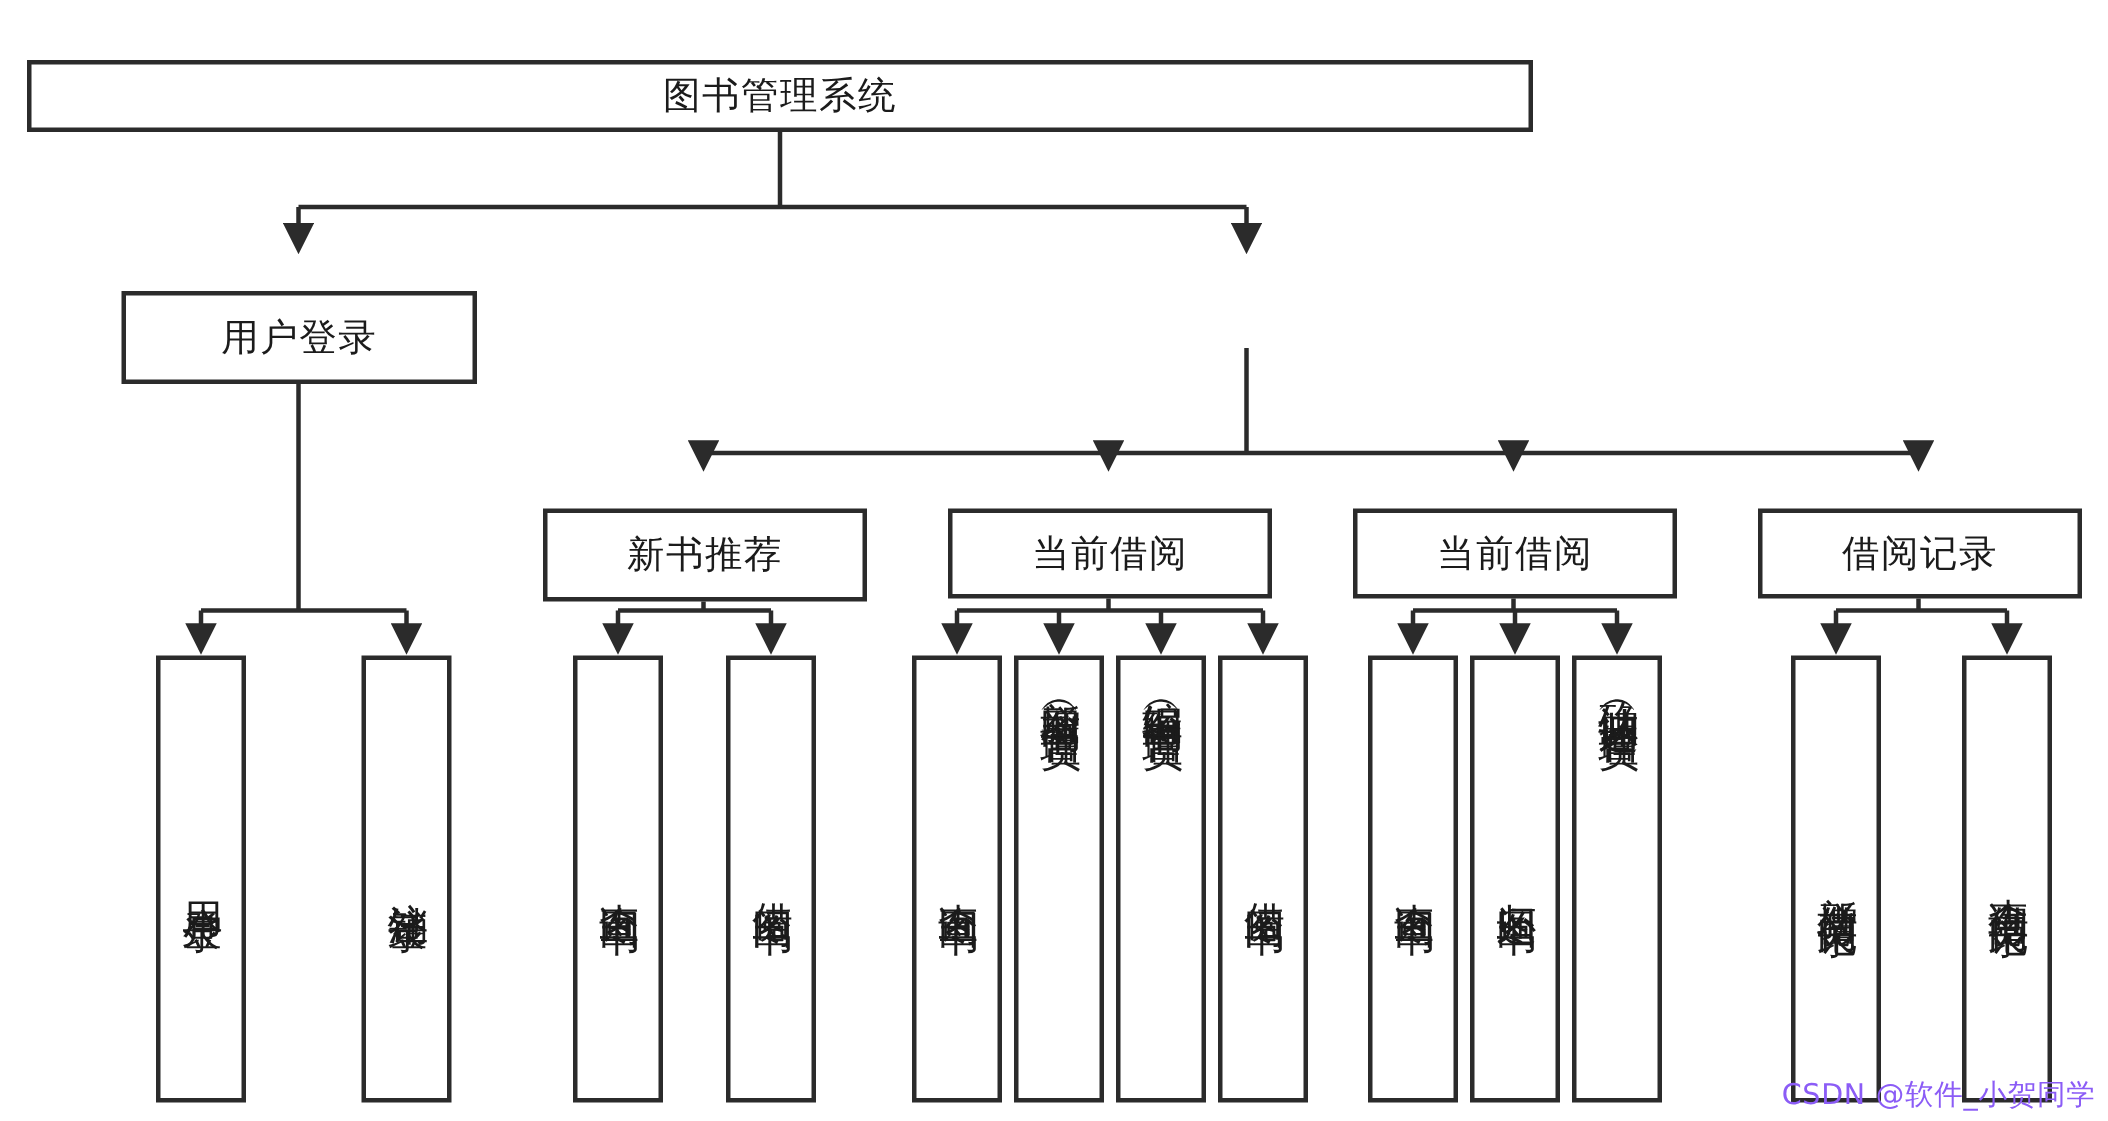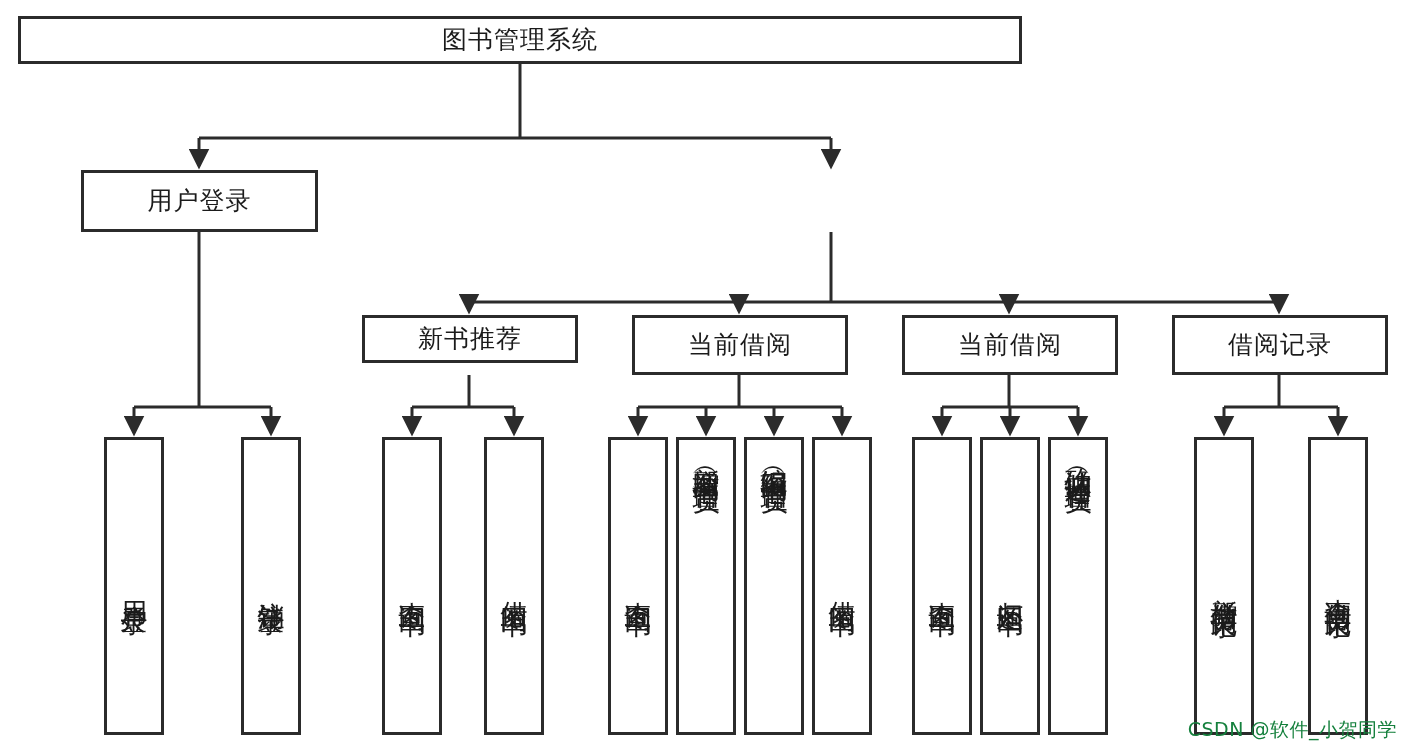--- a/index.html
+++ b/index.html
@@ -33,20 +33,21 @@
     background: #ffffff;
     display: flex;
     align-items: center;
     justify-content: center;
     color: #1b1b1b;
     line-height: 1.18;
   }
   .node.horiz {
     font-size: 25px;
     letter-spacing: 1px;
+    margin-top: 24px;
   }
   .node.root {
     font-size: 25px;
   }
   
   .node.vert {
     writing-mode: vertical-rl;
     text-orientation: upright;
     font-size: 27px;
     letter-spacing: 3px;
@@ -60,21 +61,21 @@
     padding-top: 6px;
   }
   .label {
     display: block;
   }
   #watermark {
     position: absolute;
     right: 8px;
     bottom: 4px;
     font-size: 19px;
-    color: #15803d;
+    color: #8b5cf6;
     white-space: nowrap;
     letter-spacing: 0.5px;
     text-align: right;
   }
 </style>
 </head>
 <body>
 
 <div id="diagram">
 
@@ -130,21 +131,21 @@
   </svg>
 
   <div class="node horiz root" style="left:18px; top:16px; width:1004px; height:48px;">
     <span class="label">图书管理系统</span>
   </div>
 
   <div class="node horiz" style="left:81px; top:170px; width:237px; height:62px;">
     <span class="label">用户登录</span>
   </div>
 
-  <div class="node horiz" style="left:362px; top:315px; width:216px; height:48px;">
+  <div class="node horiz" style="left:362px; top:315px; width:216px; height:62px;">
     <span class="label">新书推荐</span>
   </div>
   <div class="node horiz" style="left:632px; top:315px; width:216px; height:60px;">
     <span class="label">当前借阅</span>
   </div>
   <div class="node horiz" style="left:902px; top:315px; width:216px; height:60px;">
     <span class="label">当前借阅</span>
   </div>
   <div class="node horiz" style="left:1172px; top:315px; width:216px; height:60px;">
     <span class="label">借阅记录</span>

